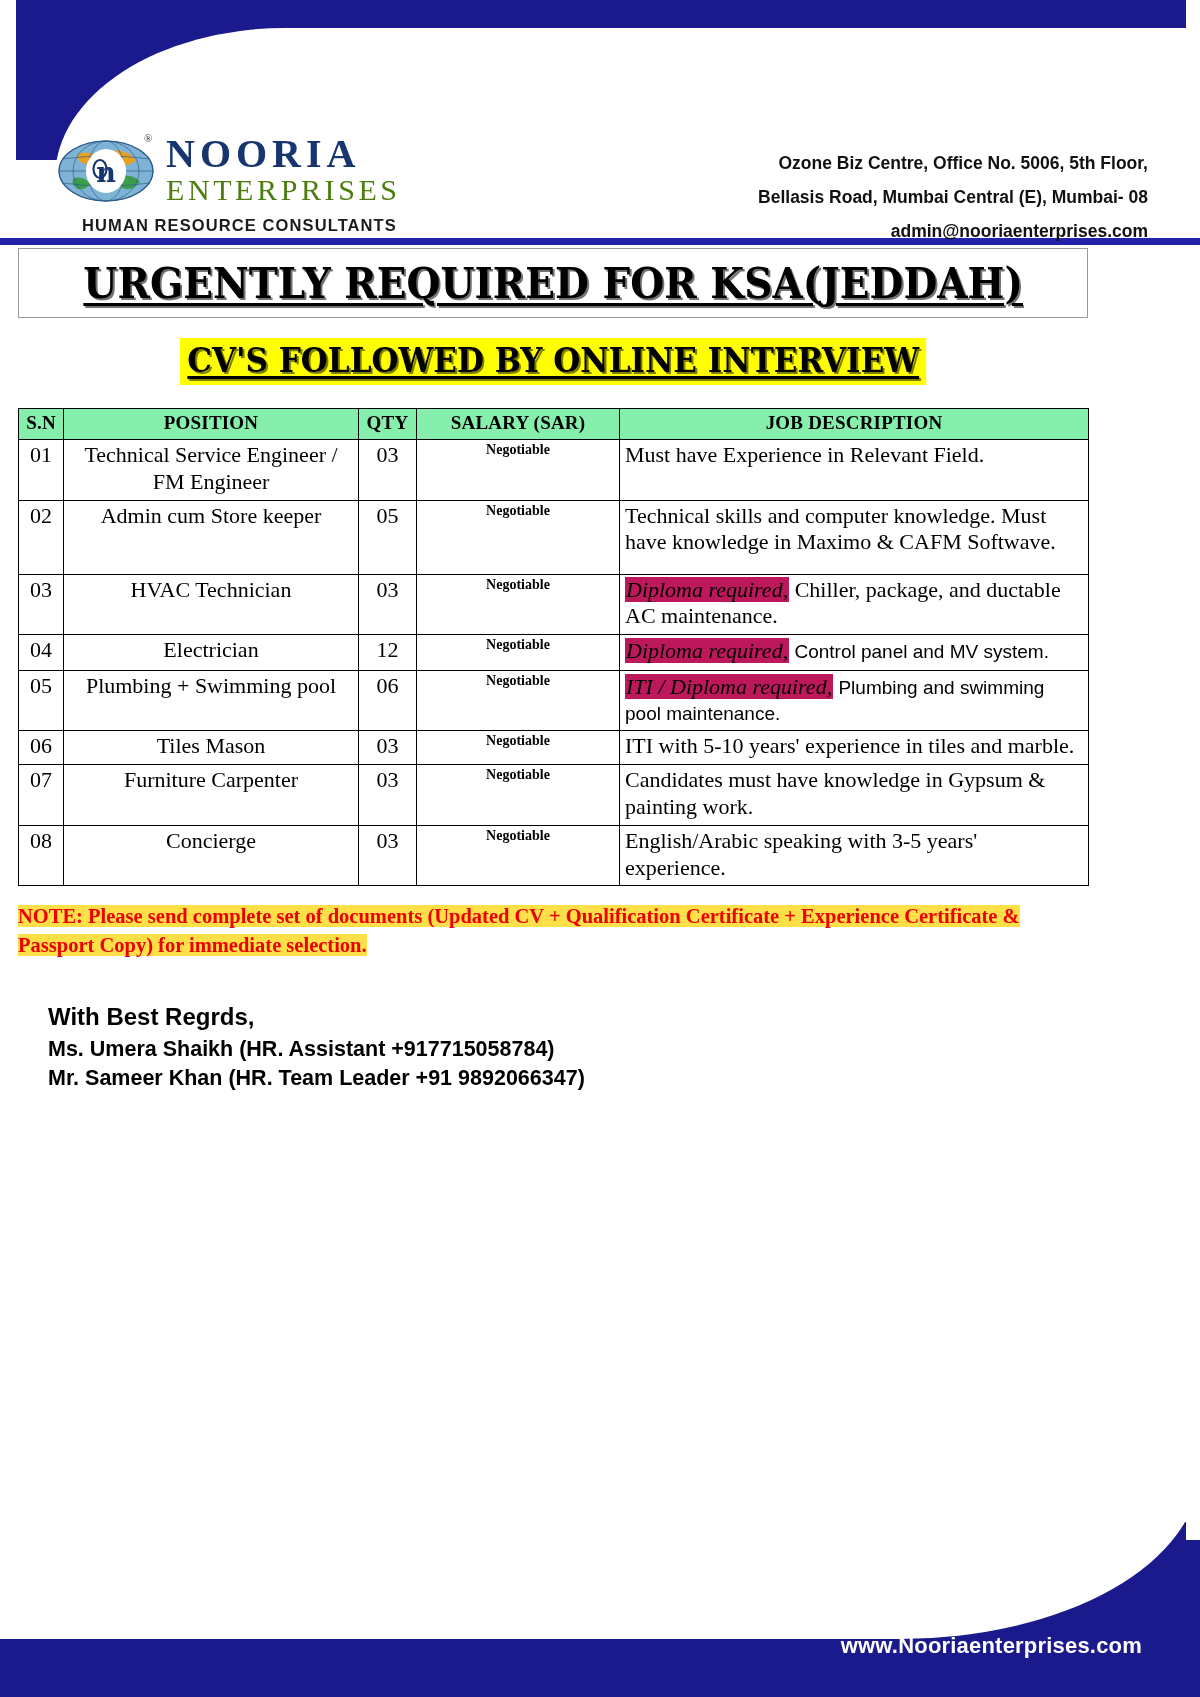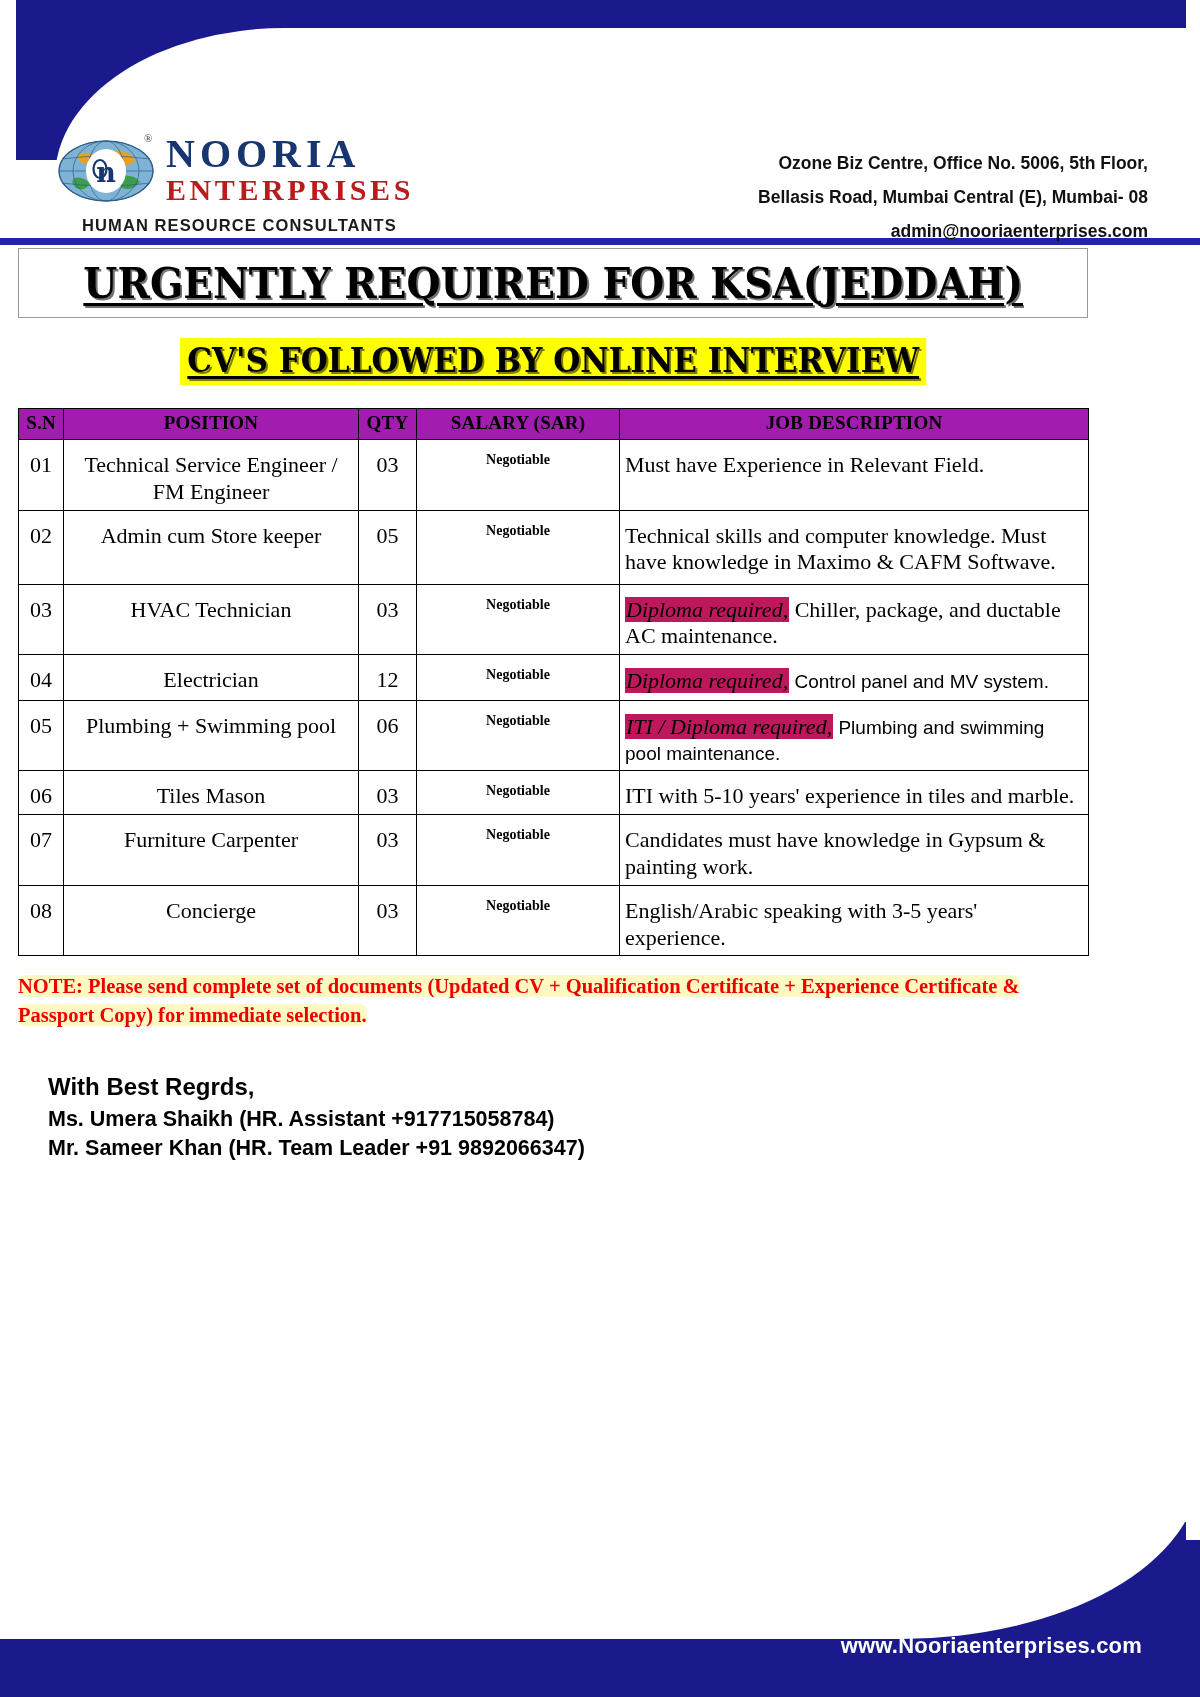--- a/index.html
+++ b/index.html
@@ -88,24 +88,24 @@
   .brand-name {
     font-family: "Liberation Serif", serif;
     font-weight: bold;
     font-size: 40px;
     letter-spacing: 5px;
     color: #17356e;
     line-height: 1.0;
   }
   .brand-sub {
     font-family: "Liberation Serif", serif;
-    font-weight: bold;
+    font-weight: normal;
     font-size: 30px;
     letter-spacing: 3.6px;
-    color: #b91c1c;
+    color: #4d7c0f;
     line-height: 1.05;
   }
   .brand-tag {
     font-family: "Liberation Sans", sans-serif;
     font-weight: bold;
     font-size: 16.5px;
     letter-spacing: 1.1px;
     color: #1b1b1b;
     margin-top: 10px;
     margin-left: -84px;
@@ -193,24 +193,24 @@
   
   table.jobs {
     width: 1070px;
     border-collapse: collapse;
     margin-top: 23px;
     table-layout: fixed;
   }
   table.jobs th, table.jobs td {
     border: 1px solid #000000;
     vertical-align: top;
-    padding: 12px 5px 4px 5px;
+    padding: 2px 5px 4px 5px;
   }
   table.jobs thead th {
-    background: #a21caf;
+    background: #86efac;
     font-family: "Liberation Serif", serif;
     font-weight: bold;
     font-size: 19px;
     text-align: center;
     padding: 3px 4px 5px 4px;
     letter-spacing: 0.2px;
   }
   col.c-sn   { width: 45px; }
   col.c-pos  { width: 295px; }
   col.c-qty  { width: 58px; }
@@ -268,23 +268,22 @@
   .note {
     margin-top: 16px;
     font-family: "Liberation Serif", serif;
     font-weight: bold;
     font-size: 20.5px;
     color: #ee0000;
     line-height: 1.38;
     max-width: 1070px;
   }
   .note span.hlnote {
-    background: #fef9c3;
+    background: #fde047;
     box-decoration-break: clone;
-    border-radius: 8px;
     -webkit-box-decoration-break: clone;
   }
 
   
   .signature {
     margin-top: 44px;
     margin-left: 30px;
     font-family: Liberation Sans, sans-serif;
     color: #000000;
   }

